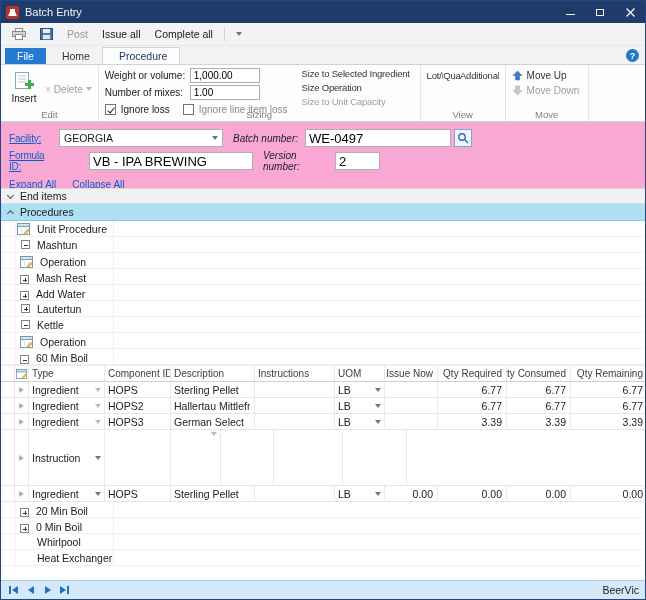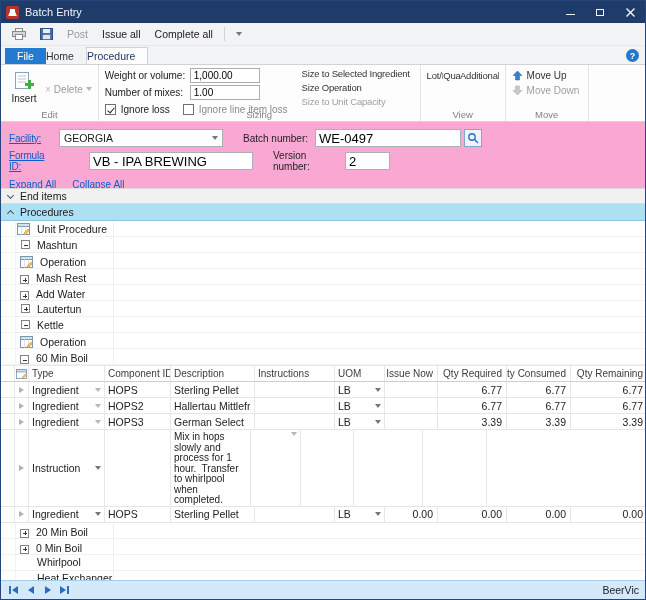--- a/index.html
+++ b/index.html
@@ -18,21 +18,21 @@
   
   .qtoolbar { height:23px; background:#f2f3f5; display:flex; align-items:center; gap:4px; padding-left:6px; flex:none; border-bottom:1px solid #e7e8ea; }
   .tbtn { display:flex; align-items:center; gap:3px; padding:2px 5px; font-size:10.5px; color:#222; cursor:default; }
   .tbtn.disabled { color:#9b9b9b; }
   .tsep { width:1px; height:14px; background:#cfd2d6; margin:0 2px; }
   .caret { width:0; height:0; border-left:3.5px solid transparent; border-right:3.5px solid transparent; border-top:4px solid #6f7780; display:inline-block; }
   .caret.dis { border-top-color:#b3b8bd; }
 
   
   .tabstrip { height:18px; background:#f2f3f5; display:flex; align-items:flex-end; padding-left:4px; flex:none; }
-  .tab { padding:2px 12px 2px 0; font-size:10.5px; color:#333; cursor:default; }
+  .tab { padding:2px 12px 2px 16px; font-size:10.5px; color:#333; cursor:default; }
   .tab.file { background:#2479d0; color:#fff; padding:2px 12px; }
   .tab.active { background:#fdfdfd; border:1px solid #d2d2d2; border-bottom:none; color:#1f3a66; }
   .help { width:13px; height:13px; border-radius:50%; background:#2577cc; color:#fff; font-size:9px; font-weight:bold; display:flex; align-items:center; justify-content:center; margin:0 6px 2px 0; }
   .help::before { content:"?"; }
 
   
   .ribbon { height:58px; background:#fdfdfd; border-top:1px solid #d2d2d2; border-bottom:1px solid #d5d5d5; display:flex; flex:none; }
   .rgroup { position:relative; padding:2px 6px 13px 6px; border-right:1px solid #e3e3e3; display:flex; }
   .glabel { position:absolute; bottom:1px; left:0; right:0; text-align:center; font-size:9.5px; color:#7e8186; }
   .insert-btn { width:34px; display:flex; flex-direction:column; align-items:center; justify-content:center; gap:2px; font-size:10px; color:#222; cursor:default; }
@@ -58,21 +58,21 @@
   .formarea { height:66px; background:#f9a8d4; flex:none; padding-top:4px; }
   .frow2 { display:flex; align-items:center; padding-left:8px; margin-top:3px; }
   .flink { color:#0a5fcb; text-decoration:underline; font-size:10px; cursor:pointer; }
   .flink.w { width:50px; flex:none; letter-spacing:-0.2px; }
   .combo { width:164px; height:18px; border:1px solid #a9b0b8; background:#fff; display:flex; align-items:center; padding-left:4px; font-size:10.5px; }
   .combo .dd { margin-left:auto; width:15px; display:flex; justify-content:center; }
   .tin { height:18px; border:1px solid #a9b0b8; font-family:"Liberation Sans",sans-serif; font-size:13px; padding:0 3px; background:#fff; }
   .tin.batch { width:146px; }
   .tin.formula { width:164px;margin-left:30px; }
   .tin.version { width:45px; }
-  .plabel { width:72px; margin-left:20px; font-size:10px; color:#222; flex:none; }
+  .plabel { width:72px; margin-left:10px; font-size:10px; color:#222; flex:none;font-style:italic; }
   .searchbtn { width:18px; height:18px; margin-left:3px; border:1px solid #7da7d9; background:#eef5fc; display:flex; align-items:center; justify-content:center; cursor:default; }
   .linksrow { display:flex; gap:16px; padding-left:8px; margin-top:7px; }
 
   
   .content { flex:1; background:#fff; overflow:hidden; position:relative; }
   .sec { display:flex; align-items:center; gap:7px; padding-left:7px; font-size:10.5px; color:#1a1a1a; }
   .sec.end { height:16px; background:#f1f1f1; border-top:1px solid #dcdcdc; border-bottom:1px solid #dcdcdc; }
   .sec.proc { height:17px; background:#aee0f4; border-bottom:1px solid #8fc6e4; }
   .chev { width:5px; height:5px; border-right:1.4px solid #44566a; border-bottom:1.4px solid #44566a; display:inline-block; flex:none; }
   .chev.down { transform:rotate(45deg); margin-top:-2px; }
@@ -479,23 +479,20 @@
       <span class="gc gc1">
           <span class="rowmark"></span>
         </span>
       <span class="gc gct">
           <span class="gtext">Instruction</span>
           <span class="caret"></span>
         </span>
       <span class="gc gcc">
           <span class="gtext"></span>
         </span>
-      <span class="gc gci">
-          <span class="instrtext">Mix in hops slowly and process for 1 hour.  Transfer to whirlpool when completed.</span>
-        </span>
       <span class="gc gcu">
           <span class="gtext"></span>
           <span class="caret dis"></span>
         </span>
       <span class="gc gcn1 num"></span>
       <span class="gc gcn2 num"></span>
       <span class="gc gcn3 num"></span>
       <span class="gc gcn4 num"></span>
     </div>
 

